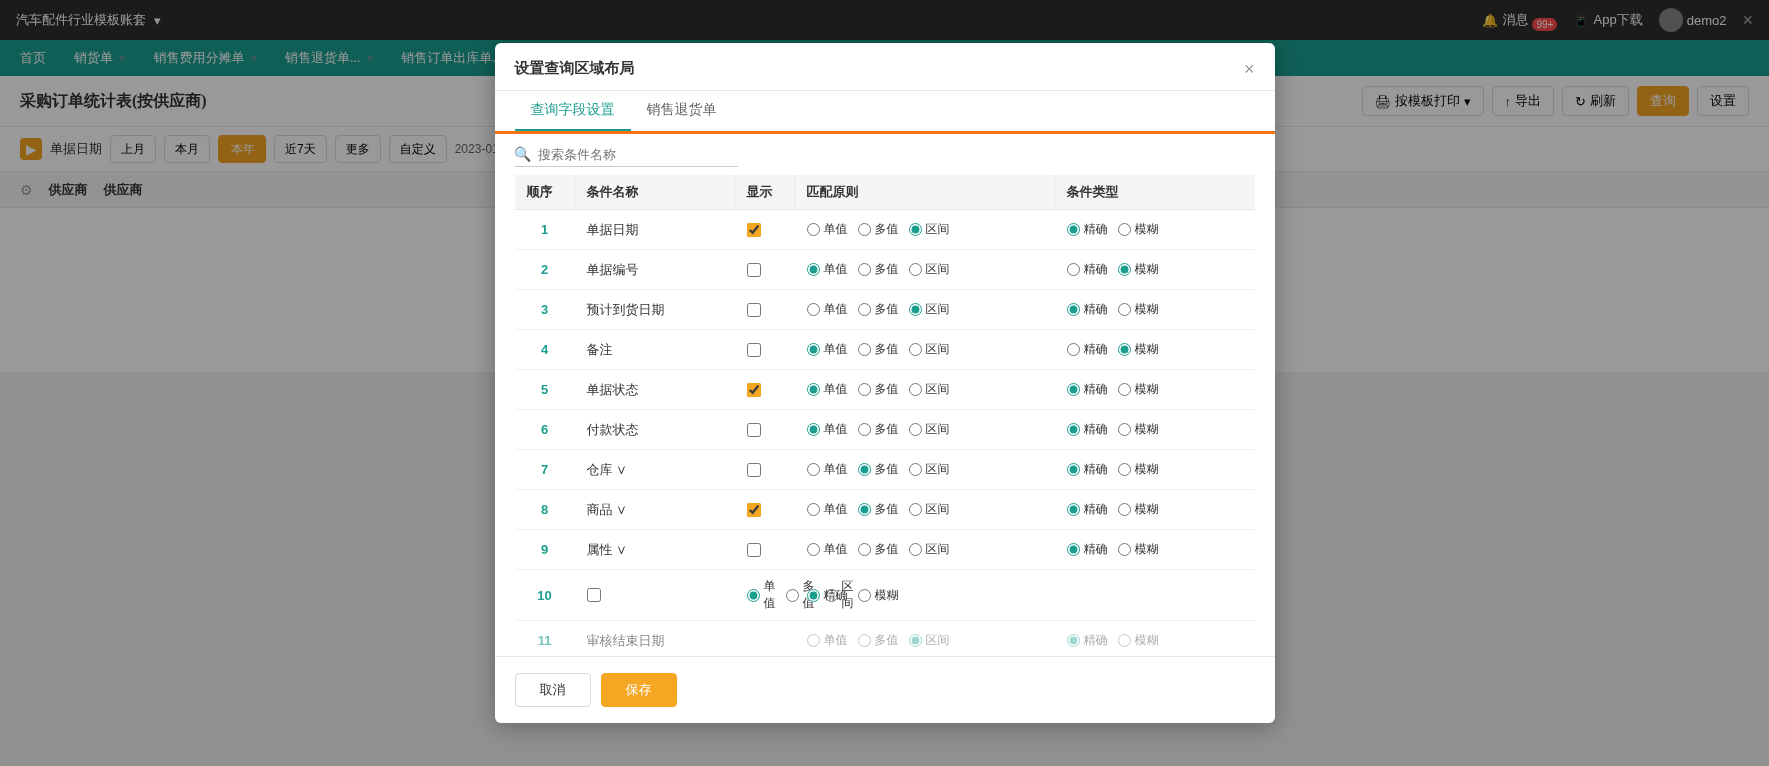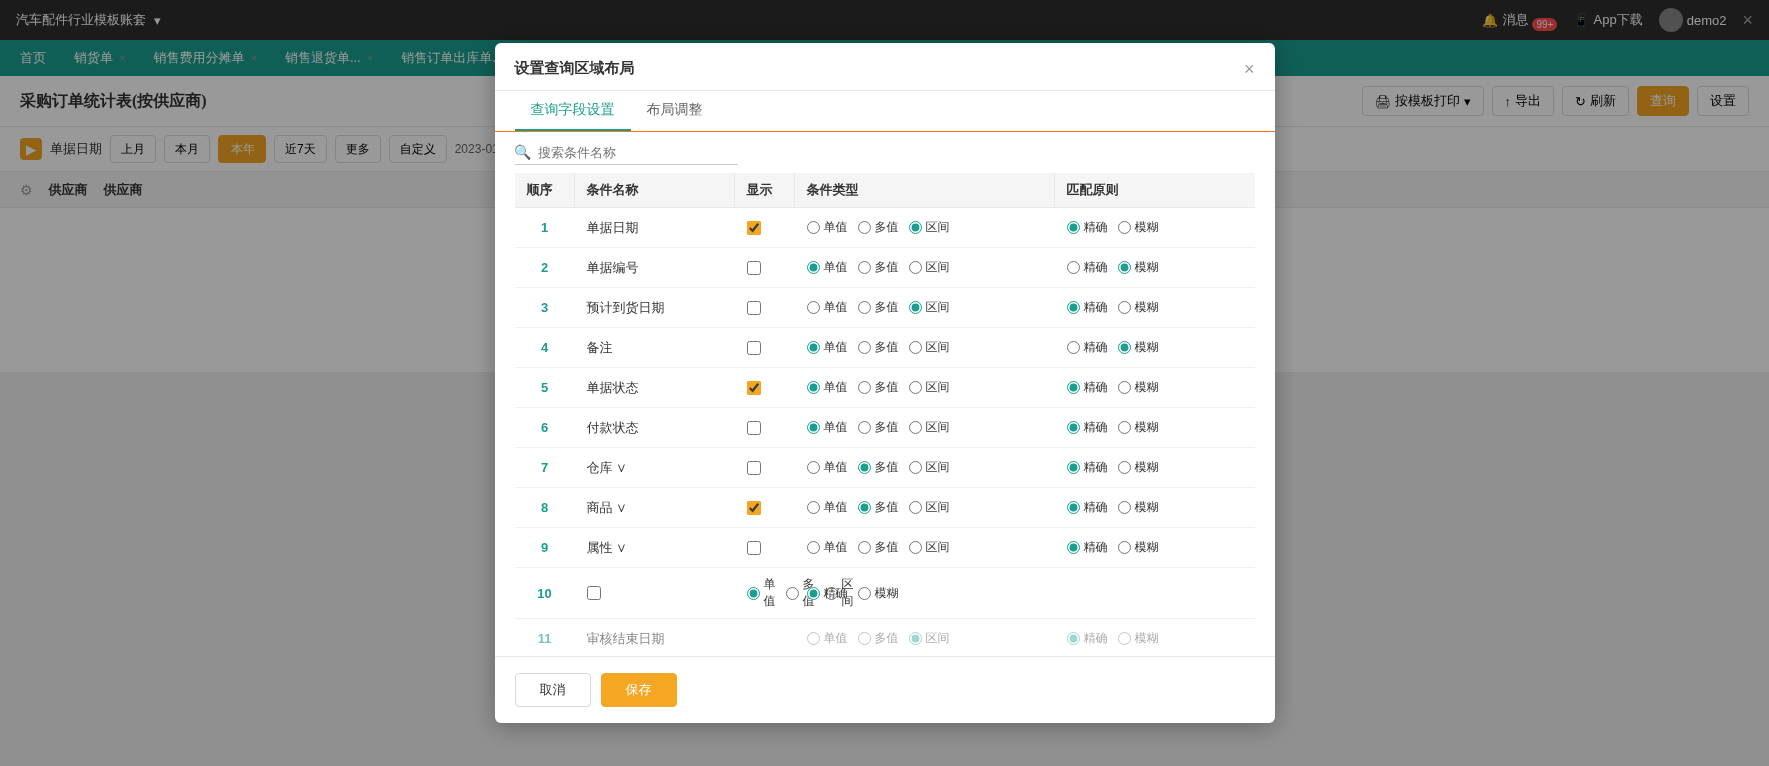--- a/index.html
+++ b/index.html
@@ -151,21 +151,21 @@
       justify-content: space-between;
     }
     .dialog-title { font-size: 15px; font-weight: bold; color: #333; }
     .dialog-close { cursor: pointer; color: #999; font-size: 18px; line-height: 1; }
 
     
     .dialog-tabs {
       display: flex;
       gap: 0;
       padding: 0 20px;
-      border-bottom: 1px solid #f97316;
+      border-bottom: 3px solid #f97316;
       text-align: right;
     }
     .dialog-tab {
       padding: 10px 16px;
       cursor: pointer;
       font-size: 14px;
       color: #666;
       border-bottom: 2px solid transparent;
     }
     .dialog-tab.active {
@@ -393,38 +393,38 @@
     <div class="dialog-header">
       <span class="dialog-title">设置查询区域布局</span>
       <span class="dialog-close">×</span>
     </div>
 
     <div class="dialog-tabs">
       <div class="dialog-tab active">
         <span>查询字段设置</span>
       </div>
       <div class="dialog-tab">
-        <span>布局调整</span>
+        <span>销售退货单</span>
       </div>
     </div>
 
     <div class="dialog-search">
       <div class="search-input-wrap">
         <span class="search-icon">🔍</span>
         <input type="text" placeholder="搜索条件名称" style="">
       </div>
     </div>
 
     <div class="dialog-table">
       <div class="dt-header">
         <div class="dt-header-cell">顺序</div>
         <div class="dt-header-cell">条件名称</div>
         <div class="dt-header-cell">显示</div>
+        <div class="dt-header-cell">匹配原则</div>
         <div class="dt-header-cell">条件类型</div>
-        <div class="dt-header-cell">匹配原则</div>
       </div>
 
       <div class="dt-row">
         <div class="dt-cell order-num">1</div>
         <div class="dt-cell">单据日期</div>
         <div class="dt-cell">
           <div class="cb-item">
             <input type="checkbox" checked="" style="">
           </div>
         </div>

